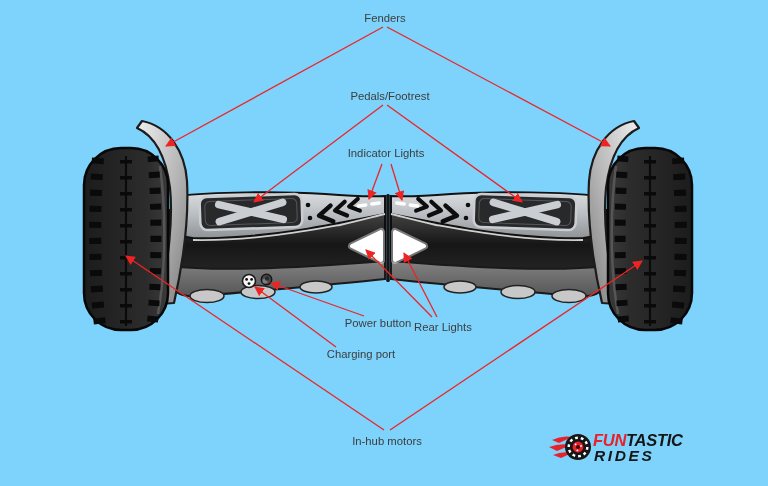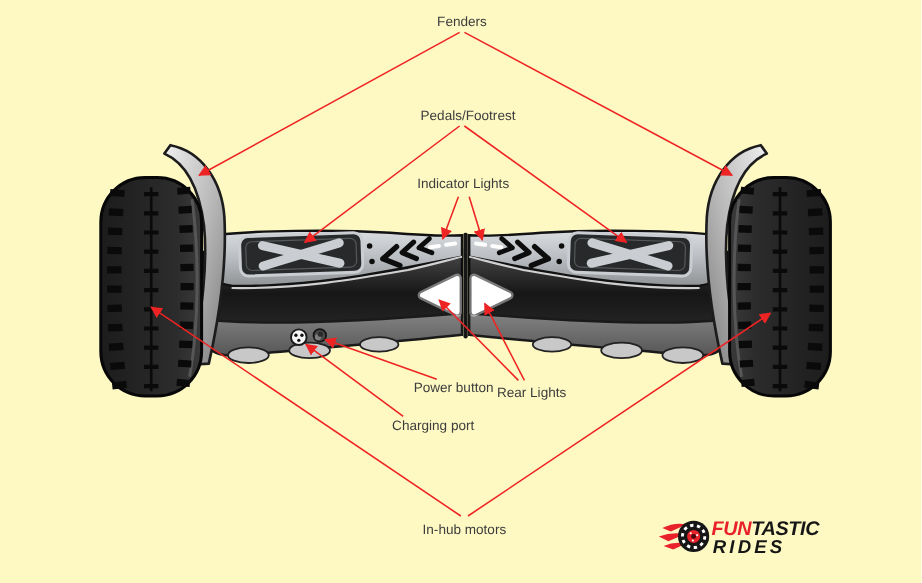--- a/index.html
+++ b/index.html
@@ -1,17 +1,17 @@
 <!DOCTYPE html>
 <html><head>
 <meta charset="utf-8">
 <style>
   html,body{margin:0;padding:0;background:#ffffff;}
   .stage{
-    position:relative;width:768px;height:486px;background:#fef9c3;overflow:hidden;
+    position:relative;width:768px;height:486px;background:#7dd3fc;overflow:hidden;
     font-family:"Liberation Sans", sans-serif;
   }
   svg{display:block;}
   text{font-family:"Liberation Sans", sans-serif;}
   .callout-label{font-size:11.3px;}
   .brand1{font-size:16.5px;font-weight:bold;font-style:italic;letter-spacing:-0.3px;}
   .brand2{font-size:15.5px;font-weight:bold;font-style:italic;letter-spacing:2.6px;}
 </style>
 </head>
 <body>

